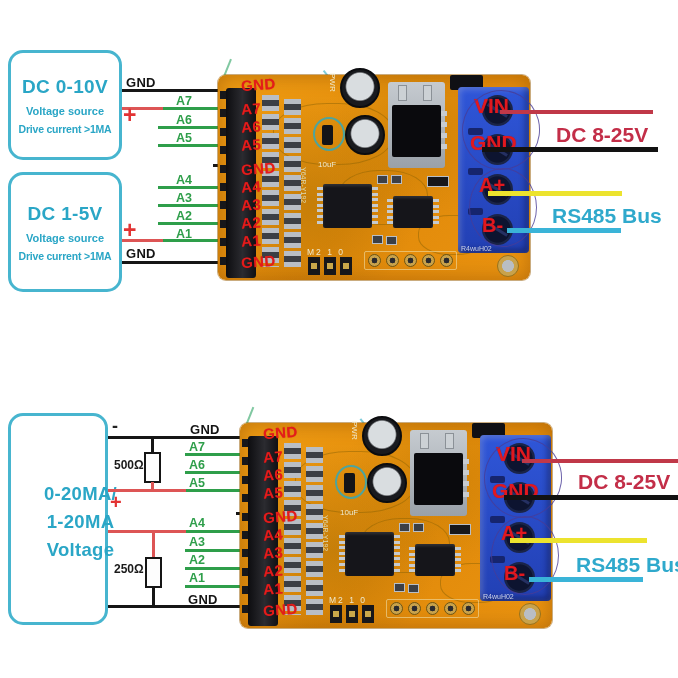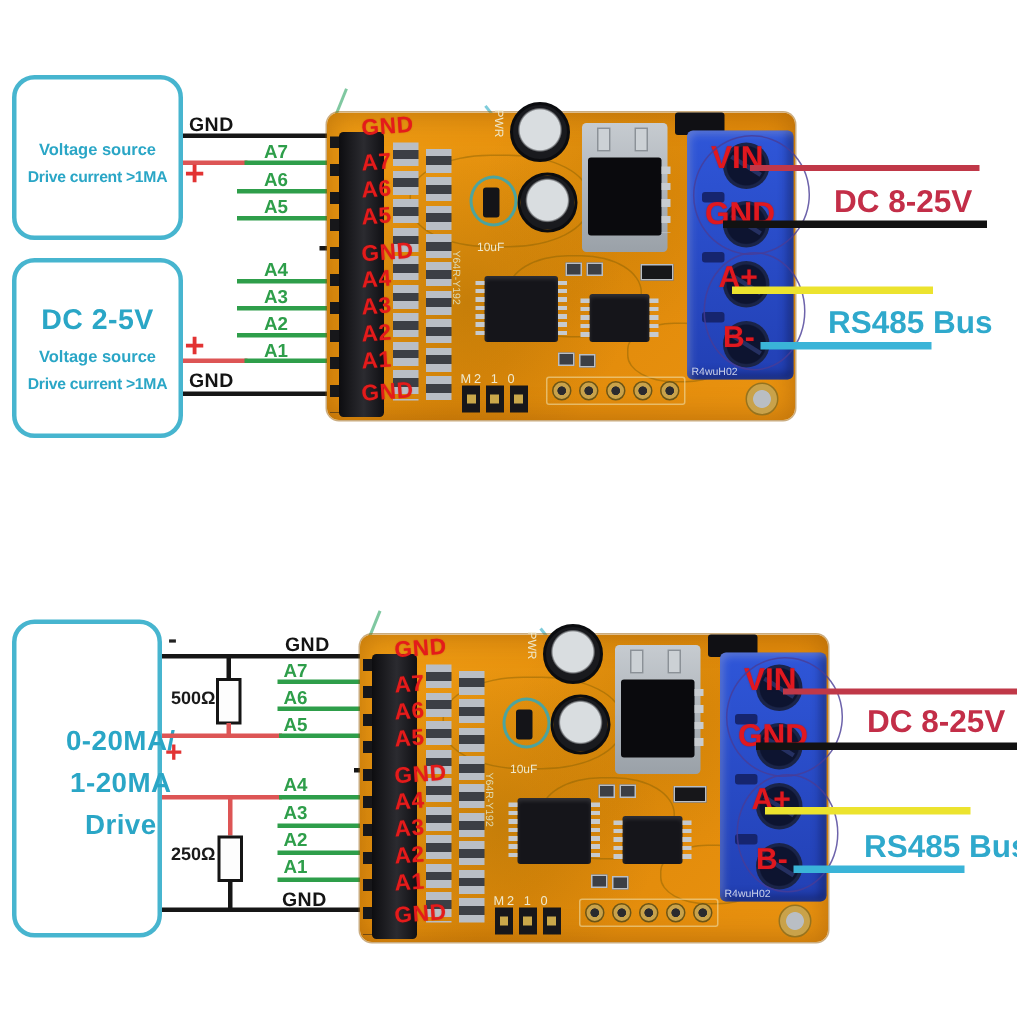--- a/index.html
+++ b/index.html
@@ -83,25 +83,26 @@
   .tlabel { position:absolute; color:#e0181f; font-weight:bold; text-shadow:0 0 1px rgba(160,0,0,.5); }
   .pellipse { position:absolute; border:1.5px solid rgba(72,60,150,.8); border-radius:50%; }
   .smallpart { position:absolute; background:#3c3f45; border:1px solid #b9bec5; }
 </style>
 </head>
 <body>
 
 <div id="canvas">
 
   <div class="srcbox" style="left:8px;top:50px;width:114px;height:110px">
+    <div class="t1">DC 0-10V</div>
     <div class="t2">Voltage source</div>
     <div class="t3">Drive current &gt;1MA</div>
   </div>
   <div class="srcbox" style="left:8px;top:172px;width:114px;height:120px">
-    <div class="t1">DC 2-5V</div>
+    <div class="t1">DC 1-5V</div>
     <div class="t2">Voltage source</div>
     <div class="t3">Drive current &gt;1MA</div>
   </div>
 
   <div class="wire" style="left:122px;top:89px;width:111px;height:3px;background:#161616"></div>
   <div class="wire" style="left:122px;top:107px;width:43px;height:3px;background:#dd5555"></div>
   <div class="wire" style="left:163px;top:107px;width:70px;height:3px;background:#2e9e4a"></div>
   <div class="wire" style="left:158px;top:126px;width:75px;height:3px;background:#2e9e4a"></div>
   <div class="wire" style="left:158px;top:144px;width:75px;height:3px;background:#2e9e4a"></div>
   <div class="wire" style="left:213px;top:164px;width:20px;height:3px;background:#161616"></div>
@@ -209,21 +210,21 @@
   <div class="wire" style="left:500px;top:110px;width:153px;height:4px;background:#c03848"></div>
   <div class="wire" style="left:482px;top:147px;width:176px;height:5px;background:#121212"></div>
   <div class="wire" style="left:488px;top:191px;width:134px;height:5px;background:#ece32e"></div>
   <div class="wire" style="left:507px;top:228px;width:114px;height:5px;background:#3ab4d8"></div>
   <div class="supply" style="left:556px;top:123px">DC 8-25V</div>
   <div class="bus" style="left:552px;top:204px">RS485 Bus</div>
 
   <div class="srcbox sensor" style="left:8px;top:413px;width:100px;height:212px">
     <div class="t1">0-20MA/</div>
     <div class="t1">1-20MA</div>
-    <div class="t1">Drive</div>
+    <div class="t1">Voltage</div>
   </div>
   <div class="minus" style="left:112px;top:419px">-</div>
   <div class="plus" style="left:110px;top:491px;font-size:20px">+</div>
 
   <div class="wire" style="left:108px;top:436px;width:143px;height:3px;background:#161616"></div>
   <div class="wire" style="left:185px;top:453px;width:67px;height:3px;background:#2e9e4a"></div>
   <div class="wire" style="left:185px;top:471px;width:67px;height:3px;background:#2e9e4a"></div>
   <div class="wire" style="left:108px;top:489px;width:80px;height:3px;background:#dd5555"></div>
   <div class="wire" style="left:186px;top:489px;width:66px;height:3px;background:#2e9e4a"></div>
   <div class="wire" style="left:236px;top:512px;width:18px;height:3px;background:#161616"></div>

